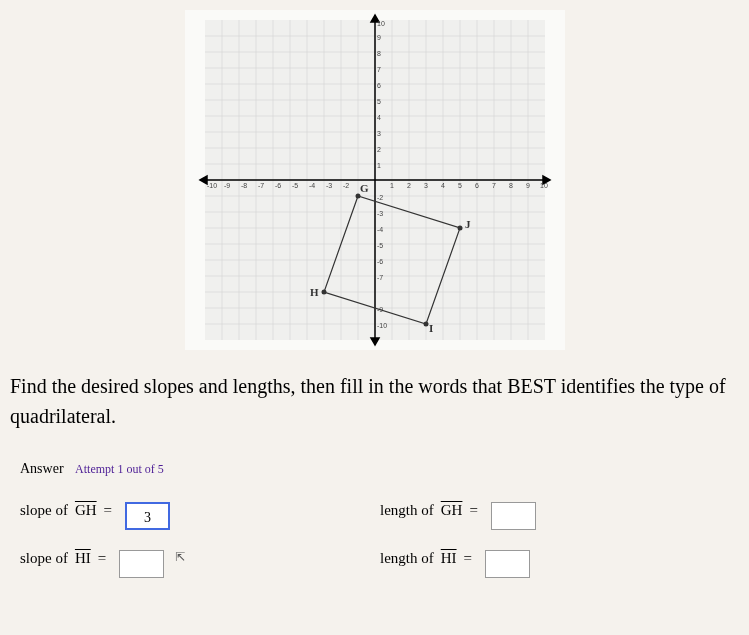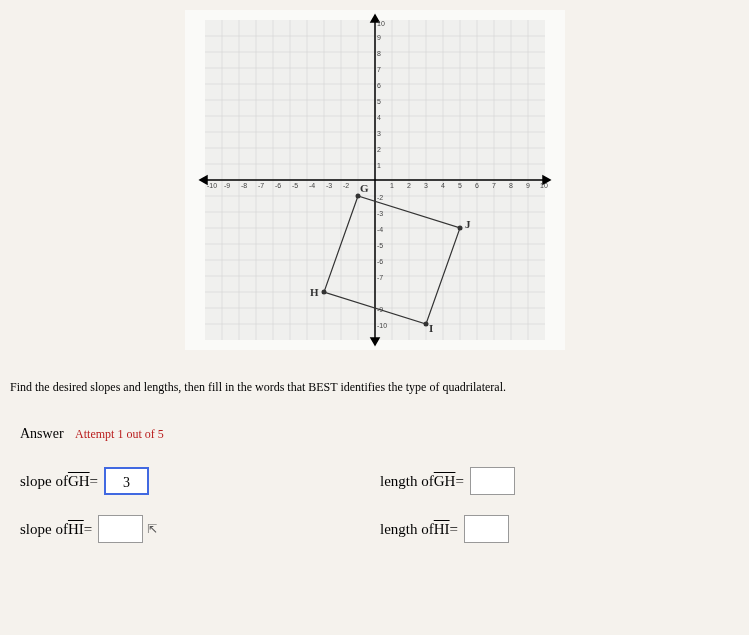--- a/index.html
+++ b/index.html
@@ -12,48 +12,49 @@
       padding: 10px 0 0 0;
     }
     .graph-container {
       width: 380px;
       height: 340px;
       margin: 0 auto;
       position: relative;
       background: #fafaf8;
     }
     .question-text {
-      font-size: 12px;
-      margin: 28px 10px 0 10px;
+      font-size: 20px;
+      margin: 21px 10px 0 10px;
       line-height: 1.5;
     }
     .answer-section {
       margin: 30px 0 0 20px;
     }
     .answer-header {
       font-size: 14px;
       margin-bottom: 25px;
     }
     .answer-label {
       font-weight: normal;
     }
     .attempt-text {
-      color: #b91c1c;
+      color: #4c1d95;
       font-size: 12px;
       margin-left: 8px;
     }
     .inputs-row {
       display: flex;
       margin-bottom: 20px;
       align-items: center;
     }
     .input-group {
       display: flex;
-      align-items: center;
+      align-items: flex-start;
       font-size: 15px;
+      gap: 7px;
     }
     .input-group.left {
       width: 360px;
     }
     .overline {
       text-decoration: overline;
       font-family: Liberation Serif, serif;
     }
     .input-box {
       border: 1px solid #999;

